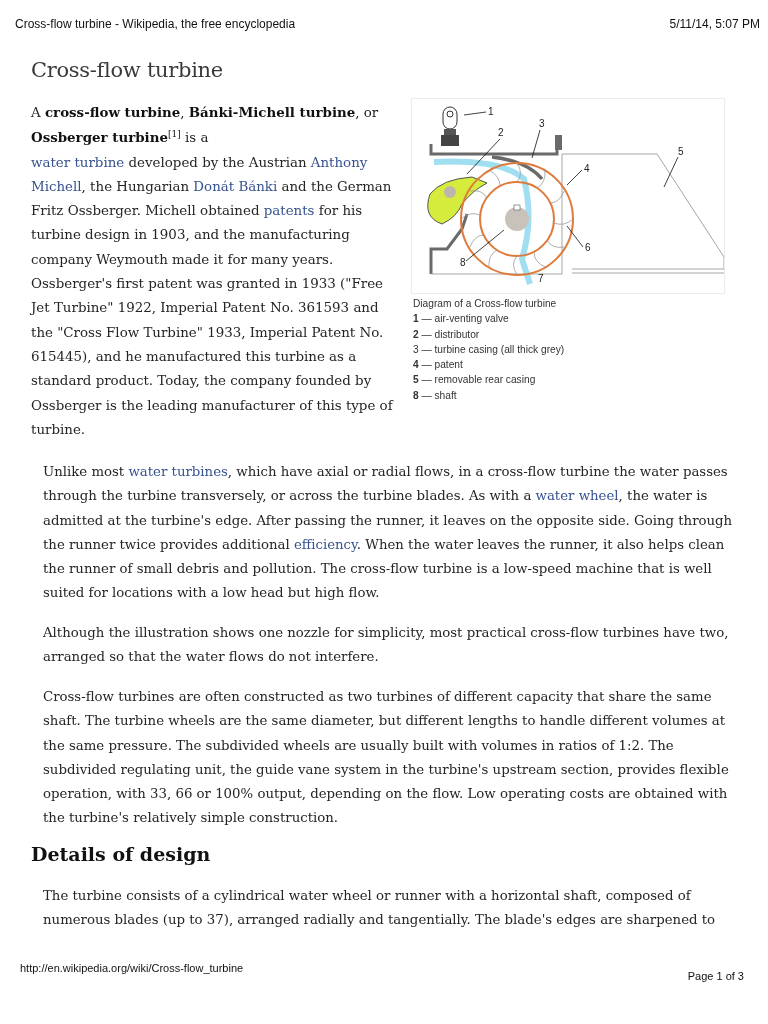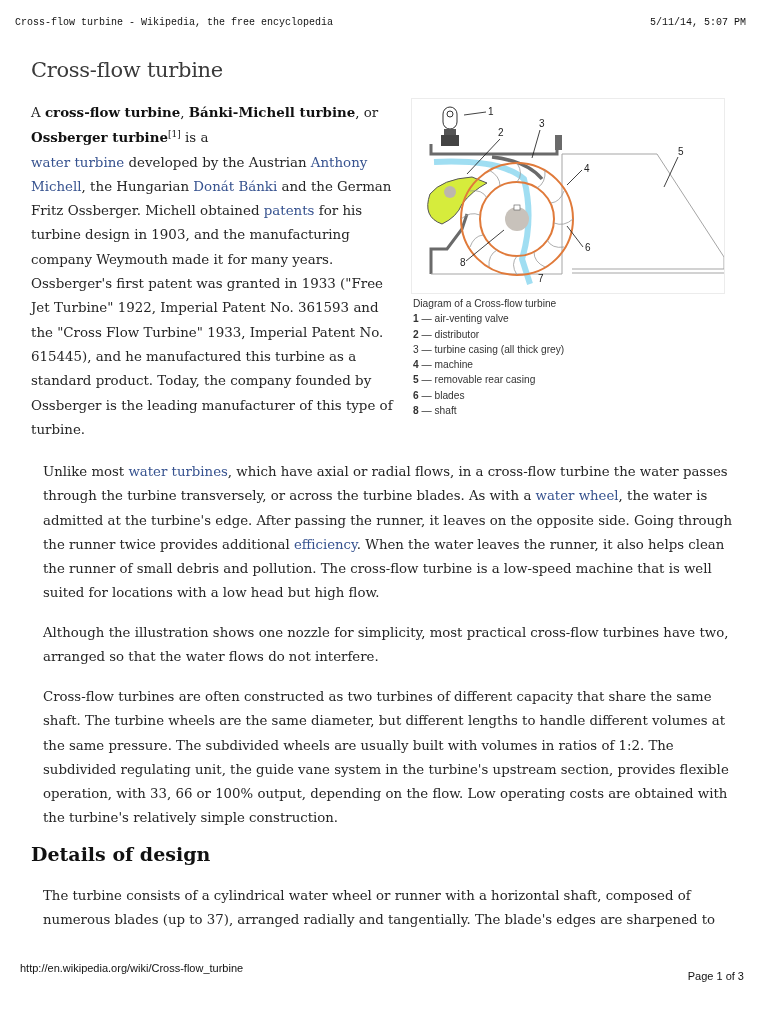--- a/index.html
+++ b/index.html
@@ -1,17 +1,17 @@
 <!DOCTYPE html>
 <html><head>
 <meta charset="utf-8">
 <style>
   html, body { margin: 0; padding: 0; background: #ffffff; }
   body { width: 768px; height: 1024px; position: relative; overflow: hidden; font-family: "DejaVu Serif", serif; color: #252525; }
-  .print-header { position: absolute; top: 17px; left: 15px; right: 22px; height: 14px; font-family: Liberation Mono, monospace; font-size: 10px; color: #111; }
+  .print-header { position: absolute; top: 17px; left: 15px; right: 8px; height: 14px; font-family: Liberation Sans, sans-serif; font-size: 12px; color: #111; }
   .print-header .left { position: absolute; left: 0; top: 0; }
   .print-header .right { position: absolute; right: 0; top: 0; }
   .page-title { position: absolute; top: 58px; left: 31px; font-family: "DejaVu Serif", serif; font-size: 21px; font-weight: normal; color: #3a3a3a; margin: 0; letter-spacing: -0.3px; }
   .content { position: absolute; left: 31px; top: 100px; width: 700px; font-size: 13.4px; line-height: 24.3px; }
   .intro { width: 365px; margin: 0; font-size: 13.4px; }
   .content a { color: #36528f; text-decoration: none; }
   .content b { font-weight: bold; color: #111; }
   sup { font-size: 9px; line-height: 0; vertical-align: 5px; }
   .figure { position: absolute; left: 411px; top: 98px; width: 318px; }
   .figure-img { width: 312px; height: 194px; border: 1px solid #ececec; background: #fff; position: relative; }
@@ -102,23 +102,22 @@
           <line x1="171" y1="148" x2="155" y2="127"></line>
         <line x1="54" y1="162" x2="92" y2="131"></line>
       </g>
     </svg>
   </div>
   <div class="caption">
     <div>Diagram of a Cross-flow turbine</div>
     <div><span class="num">1</span><span> — air-venting valve</span></div>
     <div><span class="num">2</span><span> — distributor</span></div>
     <div><span>3</span><span> — turbine casing (all thick grey)</span></div>
-    <div><span class="num">4</span><span> — machine</span></div>
+    <div><span class="num">4</span><span> — patent</span></div>
     <div><span class="num">5</span><span> — removable rear casing</span></div>
-    <div><span class="num">6</span><span> — blades</span></div>
     <div><span class="num">8</span><span> — shaft</span></div>
   </div>
 </div>
 
 <p class="para" style="top:460px;"><span>Unlike most </span><a href="#">water turbines</a><span>, which have axial or radial flows, in a cross-flow turbine the water passes through the turbine transversely, or across the turbine blades. As with a </span><a href="#">water wheel</a><span>, the water is admitted at the turbine's edge. After passing the runner, it leaves on the opposite side. Going through the runner twice provides additional </span><a href="#">efficiency</a><span>. When the water leaves the runner, it also helps clean the runner of small debris and pollution. The cross-flow turbine is a low-speed machine that is well suited for locations with a low head but high flow.</span></p>
 
 <p class="para" style="top:621px;">Although the illustration shows one nozzle for simplicity, most practical cross-flow turbines have two, arranged so that the water flows do not interfere.</p>
 
 <p class="para" style="top:685px;">Cross-flow turbines are often constructed as two turbines of different capacity that share the same shaft. The turbine wheels are the same diameter, but different lengths to handle different volumes at the same pressure. The subdivided wheels are usually built with volumes in ratios of 1:2. The subdivided regulating unit, the guide vane system in the turbine's upstream section, provides flexible operation, with 33, 66 or 100% output, depending on the flow. Low operating costs are obtained with the turbine's relatively simple construction.</p>
 

